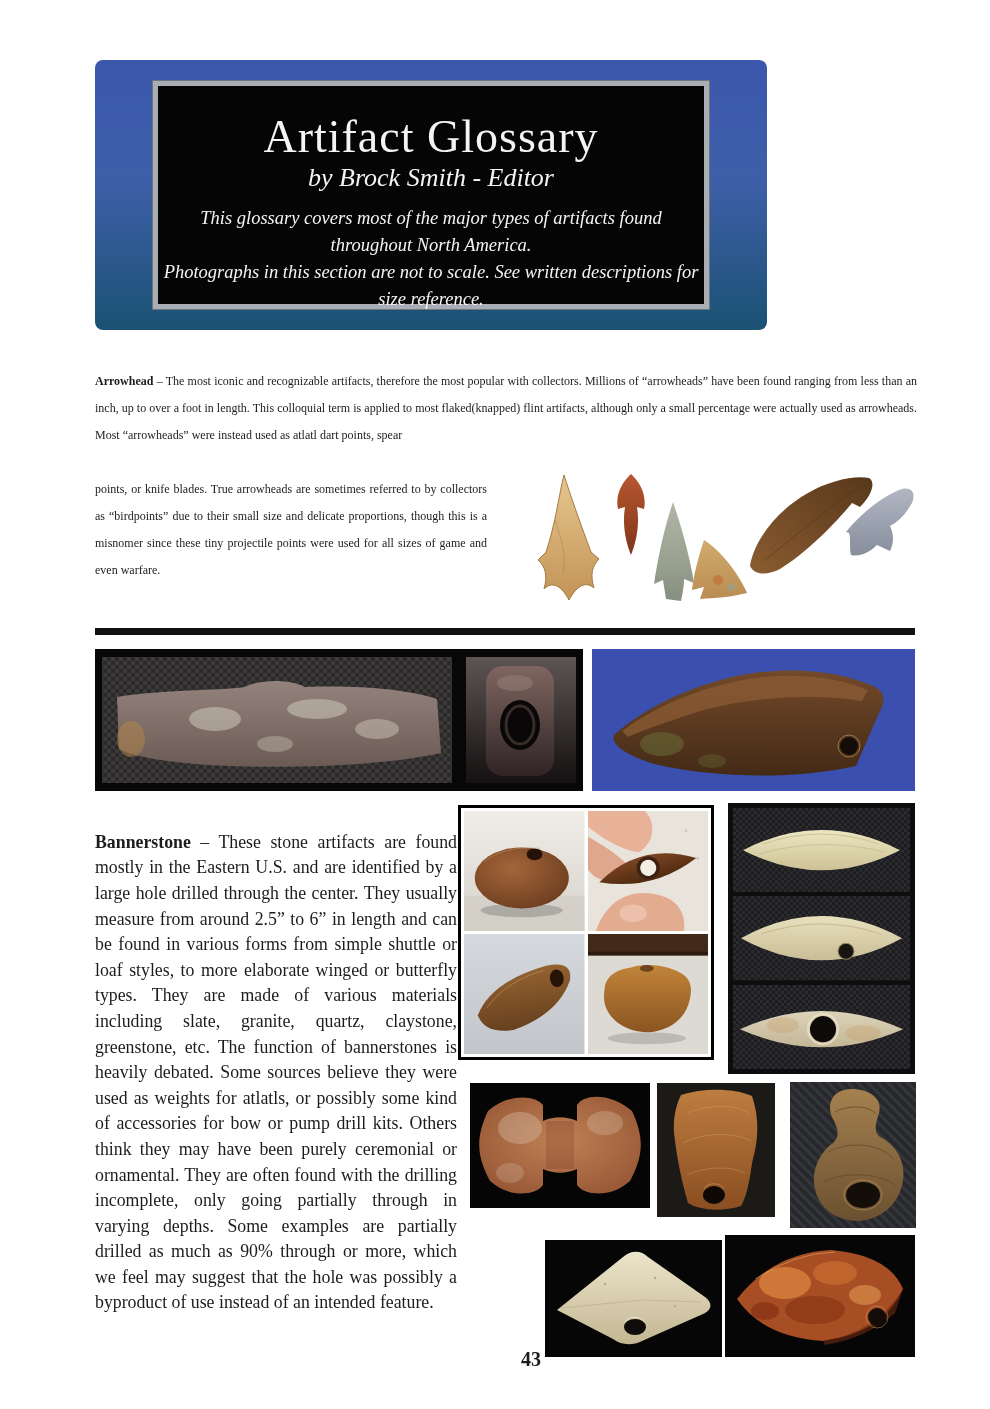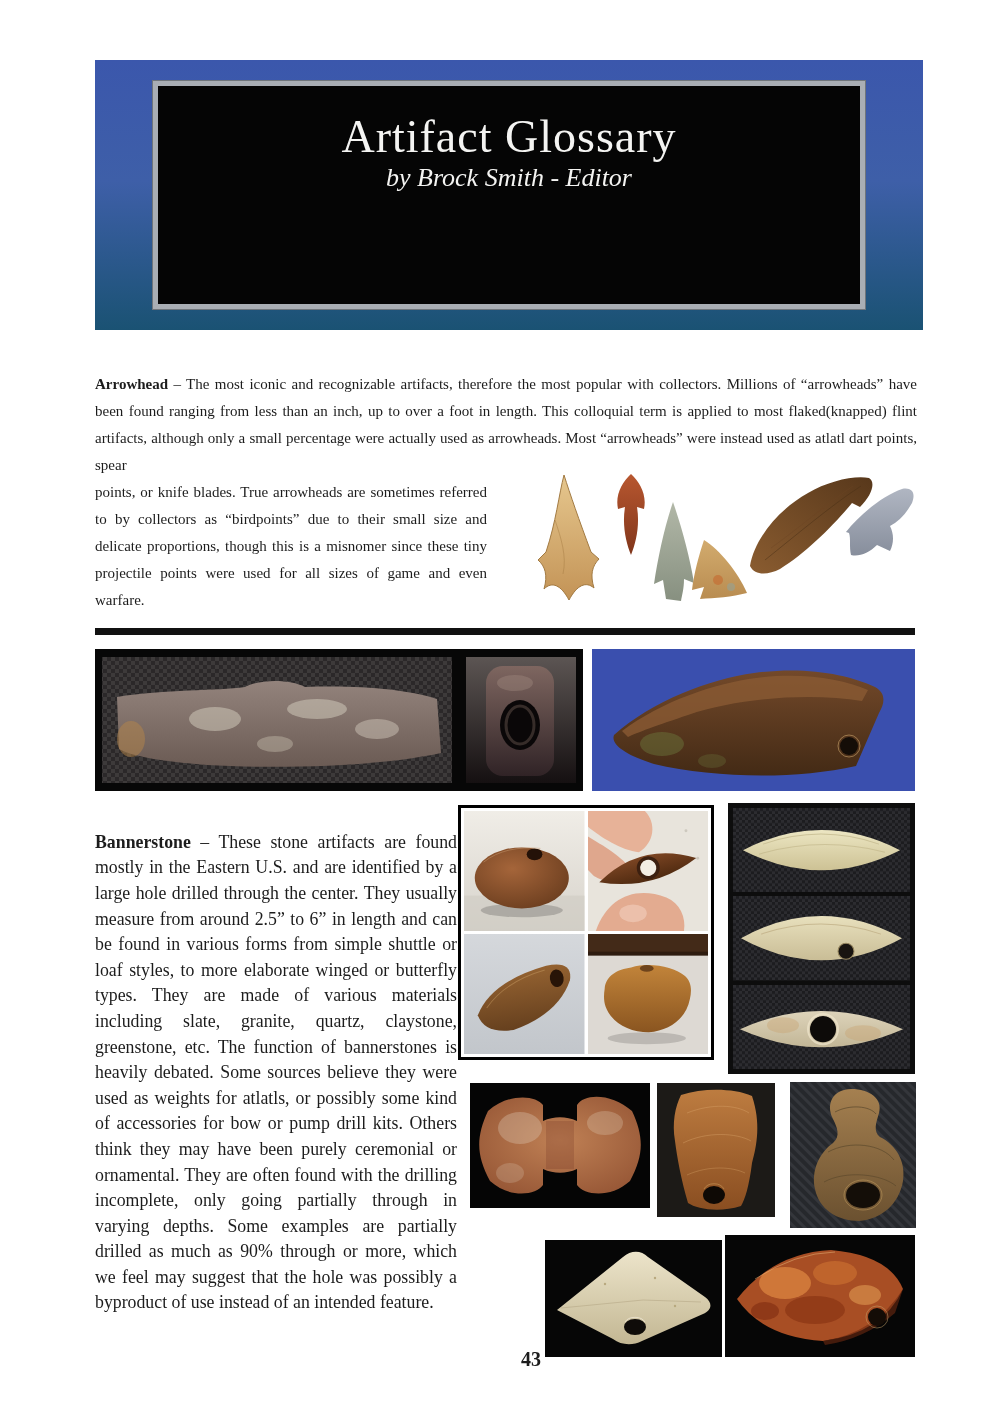--- a/index.html
+++ b/index.html
@@ -4,35 +4,36 @@
 <style>
   html,body{margin:0;padding:0;background:#ffffff;}
   body{
     width:990px;height:1409px;position:relative;overflow:hidden;
     font-family:"Liberation Serif", serif;
     color:var(--body-text,#1c1c1c);
   }
   .abs{position:absolute;}
   
   .banner{
-    left:95px;top:60px;width:828px;height:270px;
+    left:95px;top:60px;width:672px;height:270px;
     background:linear-gradient(180deg,var(--banner-top,#3b57ac) 0%,#3e5fa8 45%,var(--banner-bottom,#1a5273) 100%);
+    border-radius:8px;
   }
   .plaque{
     position:absolute;left:58px;right:58px;top:21px;bottom:21px;
     background:var(--plaque-bg,#050505);
     border:5px solid var(--plaque-border,#a9aeb4);
     box-shadow:0 0 0 1px #6f757b;
     text-align:center;color:#f4f4f2;
   }
   .plaque-title{font-size:46px;letter-spacing:1px;margin-top:24px;font-weight:normal;}
   .plaque-byline{font-size:26px;font-style:italic;margin-top:0;}
   .plaque-notes{font-size:18.5px;font-style:italic;line-height:27px;margin-top:12px;}
   
-  .para{font-size:15px;line-height:27px;text-align:justify;}
+  .para{font-size:12px;line-height:27px;text-align:justify;}
   .lead{font-weight:bold;}
   .arrowhead-intro{left:95px;top:356px;width:822px;}
   .arrowhead-wrap{left:95px;top:464px;width:392px;}
   .banner-text{left:95px;top:812px;width:362px;font-size:17.8px;line-height:25.6px;text-align:justify;}
   .rule{left:95px;top:628px;width:820px;height:7px;background:var(--rule,#111111);}
   .pagenum{left:0;top:1348px;width:990px;text-align:center;font-weight:bold;font-size:20px;padding-left:36px;}
   
   figure{margin:0;padding:0;}
   figure svg{display:block;width:100%;height:100%;}
   .fig-arrowheads{left:503px;top:462px;width:412px;height:150px;}
@@ -54,20 +55,24 @@
   .fig-cream{left:545px;top:1240px;width:177px;height:117px;}
   .fig-red{left:725px;top:1235px;width:190px;height:122px;}
 </style>
 </head>
 <body>
 
 <div class="abs banner">
   <div class="plaque">
     <div class="plaque-title">Artifact Glossary</div>
     <div class="plaque-byline">by Brock Smith - Editor</div>
+    <div class="plaque-notes">
+      <div>This glossary covers most of the major types of artifacts found throughout North America.</div>
+      <div>Photographs in this section are not to scale. See written descriptions for size reference.</div>
+    </div>
   </div>
 </div>
 
 <p class="abs para arrowhead-intro"><b class="lead">Arrowhead</b> <span>– The most iconic and recognizable artifacts, therefore the most popular with collectors. Millions of “arrowheads” have been found ranging from less than an inch, up to over a foot in length. This colloquial term is applied to most flaked(knapped) flint artifacts, although only a small percentage were actually used as arrowheads. Most “arrowheads” were instead used as atlatl dart points, spear</span></p>
 
 <p class="abs para arrowhead-wrap">points, or knife blades. True arrowheads are sometimes referred to by collectors as “birdpoints” due to their small size and delicate proportions, though this is a misnomer since these tiny projectile points were used for all sizes of game and even warfare.</p>
 
 <figure class="abs fig-arrowheads">
   <svg viewBox="0 0 412 150" preserveAspectRatio="none">
     <defs>

